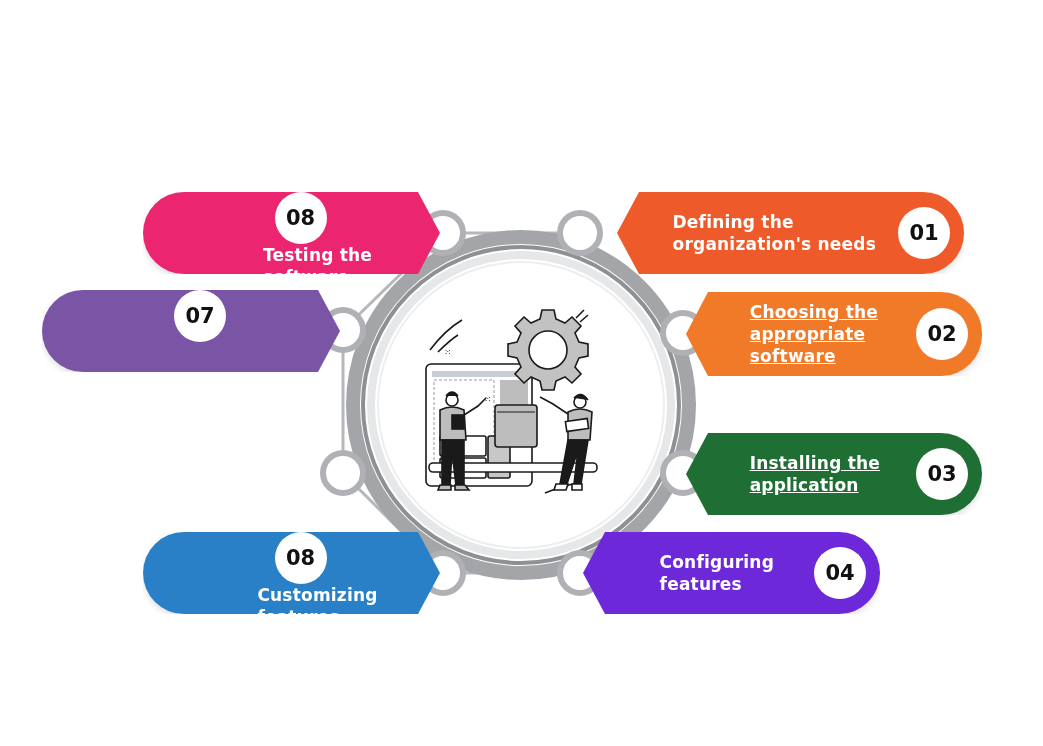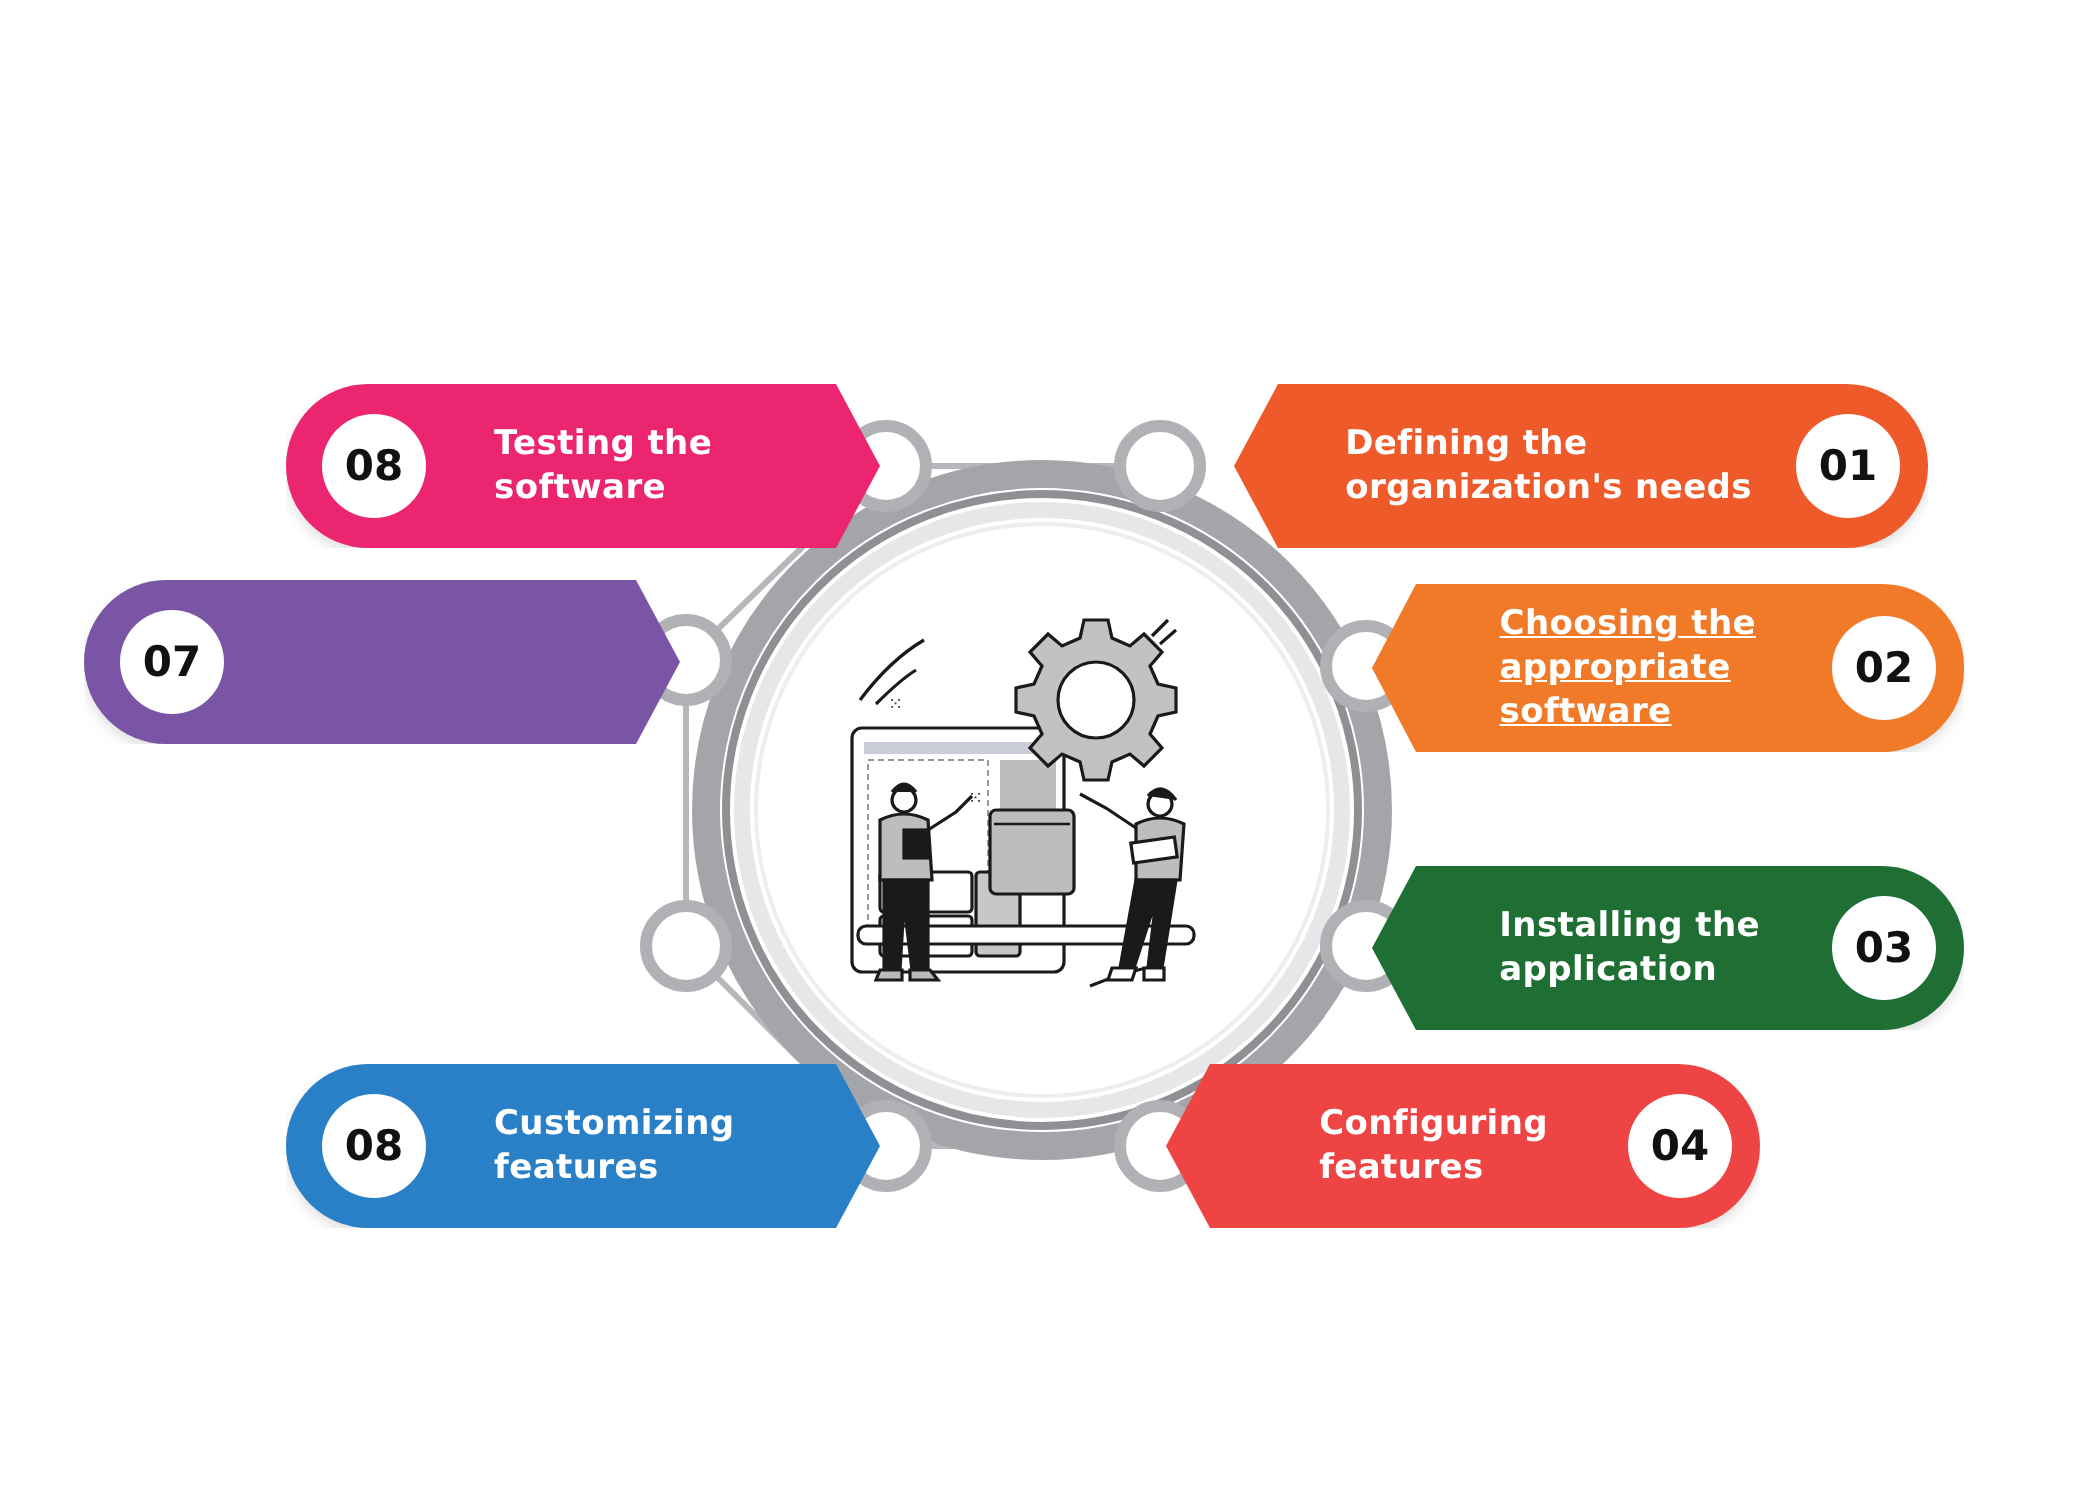--- a/index.html
+++ b/index.html
@@ -2,21 +2,21 @@
 <html><head>
 <meta charset="utf-8">
 <style>
   html, body { margin: 0; padding: 0; background: #ffffff; }
   body { width: 1043px; height: 746px; position: relative; overflow: hidden;
          font-family: "DejaVu Sans", sans-serif; }
   #stage { position: absolute; left: 0; top: 0; width: 1043px; height: 746px; }
   .pill { position: absolute; height: 82px; box-sizing: border-box; color: #fff;
           display: flex; align-items: center; filter: drop-shadow(0 3px 3px rgba(0,0,0,0.12)); }
   .pill-left { clip-path: polygon(0 0, calc(100% - 22px) 0, 100% 50%, calc(100% - 22px) 100%, 0 100%);
-               border-radius: 41px 0 0 41px; padding-left: 18px; }
+               border-radius: 41px 0 0 41px; padding-left: 18px; flex-direction: column; }
   .pill-right { clip-path: polygon(22px 0, 100% 0, 100% 100%, 22px 100%, 0 50%);
                 border-radius: 0 41px 41px 0; justify-content: flex-end; padding-right: 14px; }
   .pill-left { border-top-right-radius: 0; }
   .num { width: 52px; height: 52px; border-radius: 50%; background: #fff; color: #111;
          font-weight: bold; font-size: 21px; display: flex; align-items: center; justify-content: center;
          flex: 0 0 52px; }
   .label { font-size: 17px; font-weight: bold; line-height: 22px; white-space: pre-line; letter-spacing: 0.2px; }
   .pill-left .label { margin-left: 34px; }
   .pill-right .label { margin-right: 26px; }
   svg.bg { position: absolute; left: 0; top: 0; }
@@ -129,24 +129,24 @@
   </div>
 
   <div class="pill pill-right" style="left:686px; top:292px; width:296px; height:84px; background:#F07A28;">
     <div class="label" style="margin-right:38px;text-decoration:underline;">Choosing the
 appropriate
 software</div>
     <div class="num">02</div>
   </div>
 
   <div class="pill pill-right" style="left:686px; top:433px; width:296px; background:#1F6E34;">
-    <div class="label" style="margin-right:36px;">Installing the
+    <div class="label" style="margin-right:36px;text-decoration:underline;">Installing the
 application</div>
     <div class="num">03</div>
   </div>
 
-  <div class="pill pill-right" style="left:583px; top:532px; width:297px; background:#ef4444;">
+  <div class="pill pill-right" style="left:583px; top:532px; width:297px; background:#6d28d9;">
     <div class="label" style="margin-right:40px;">Configuring
 features</div>
     <div class="num">04</div>
   </div>
 
 </div>
 
 </body></html>

